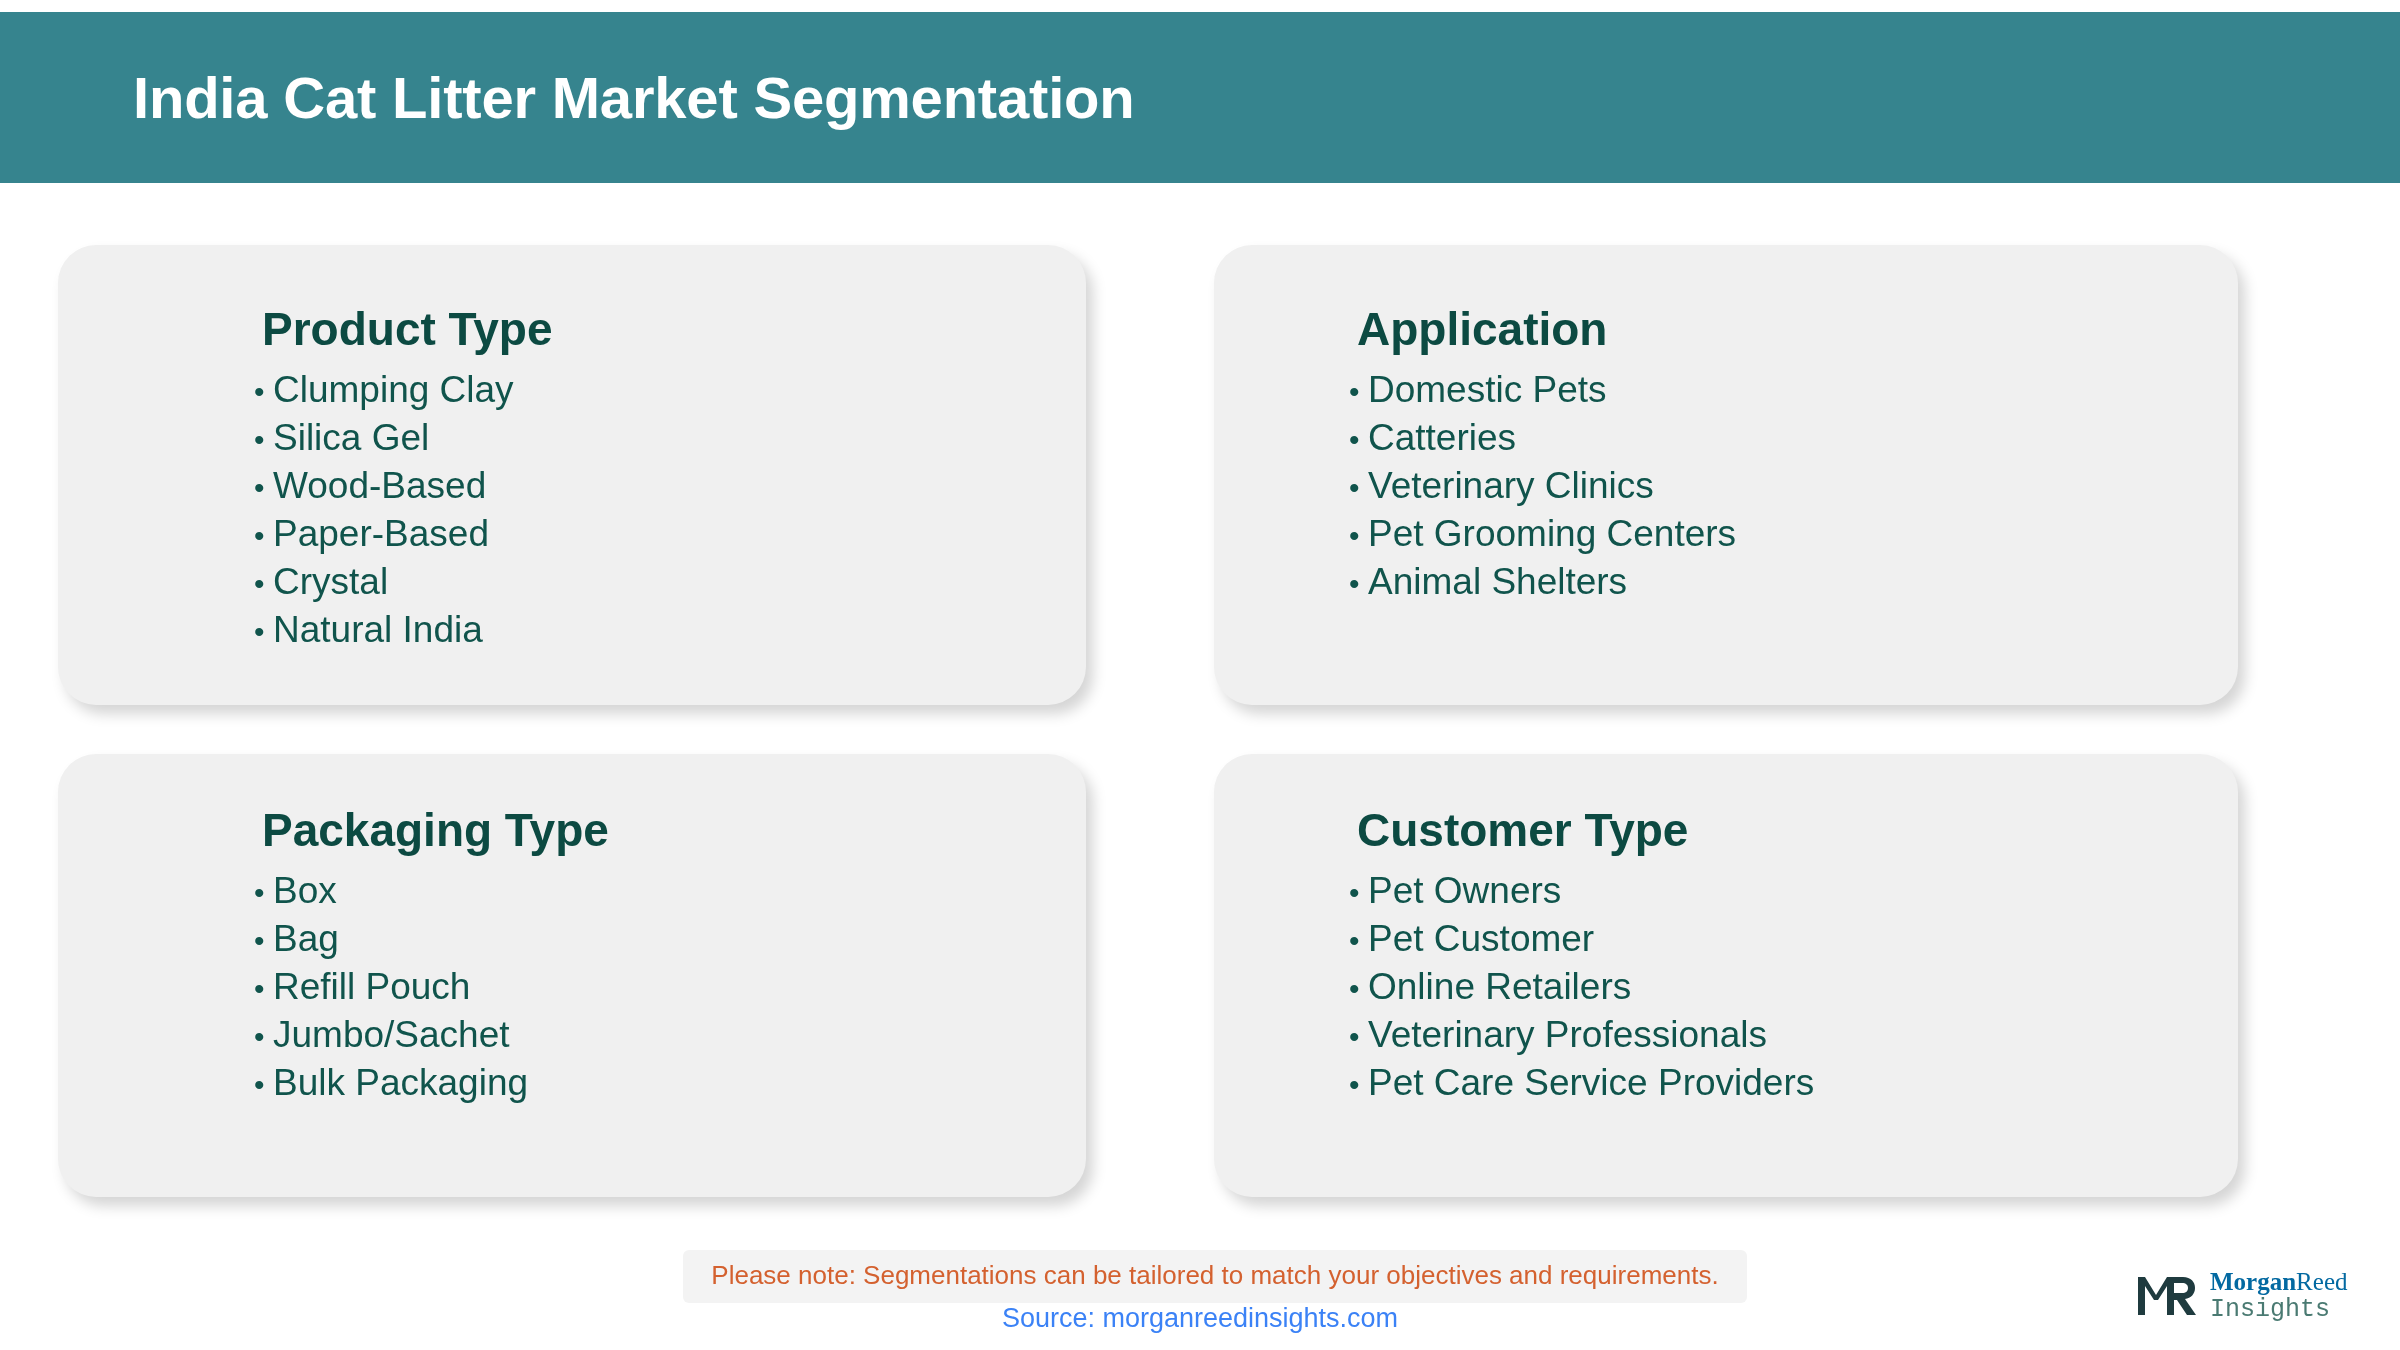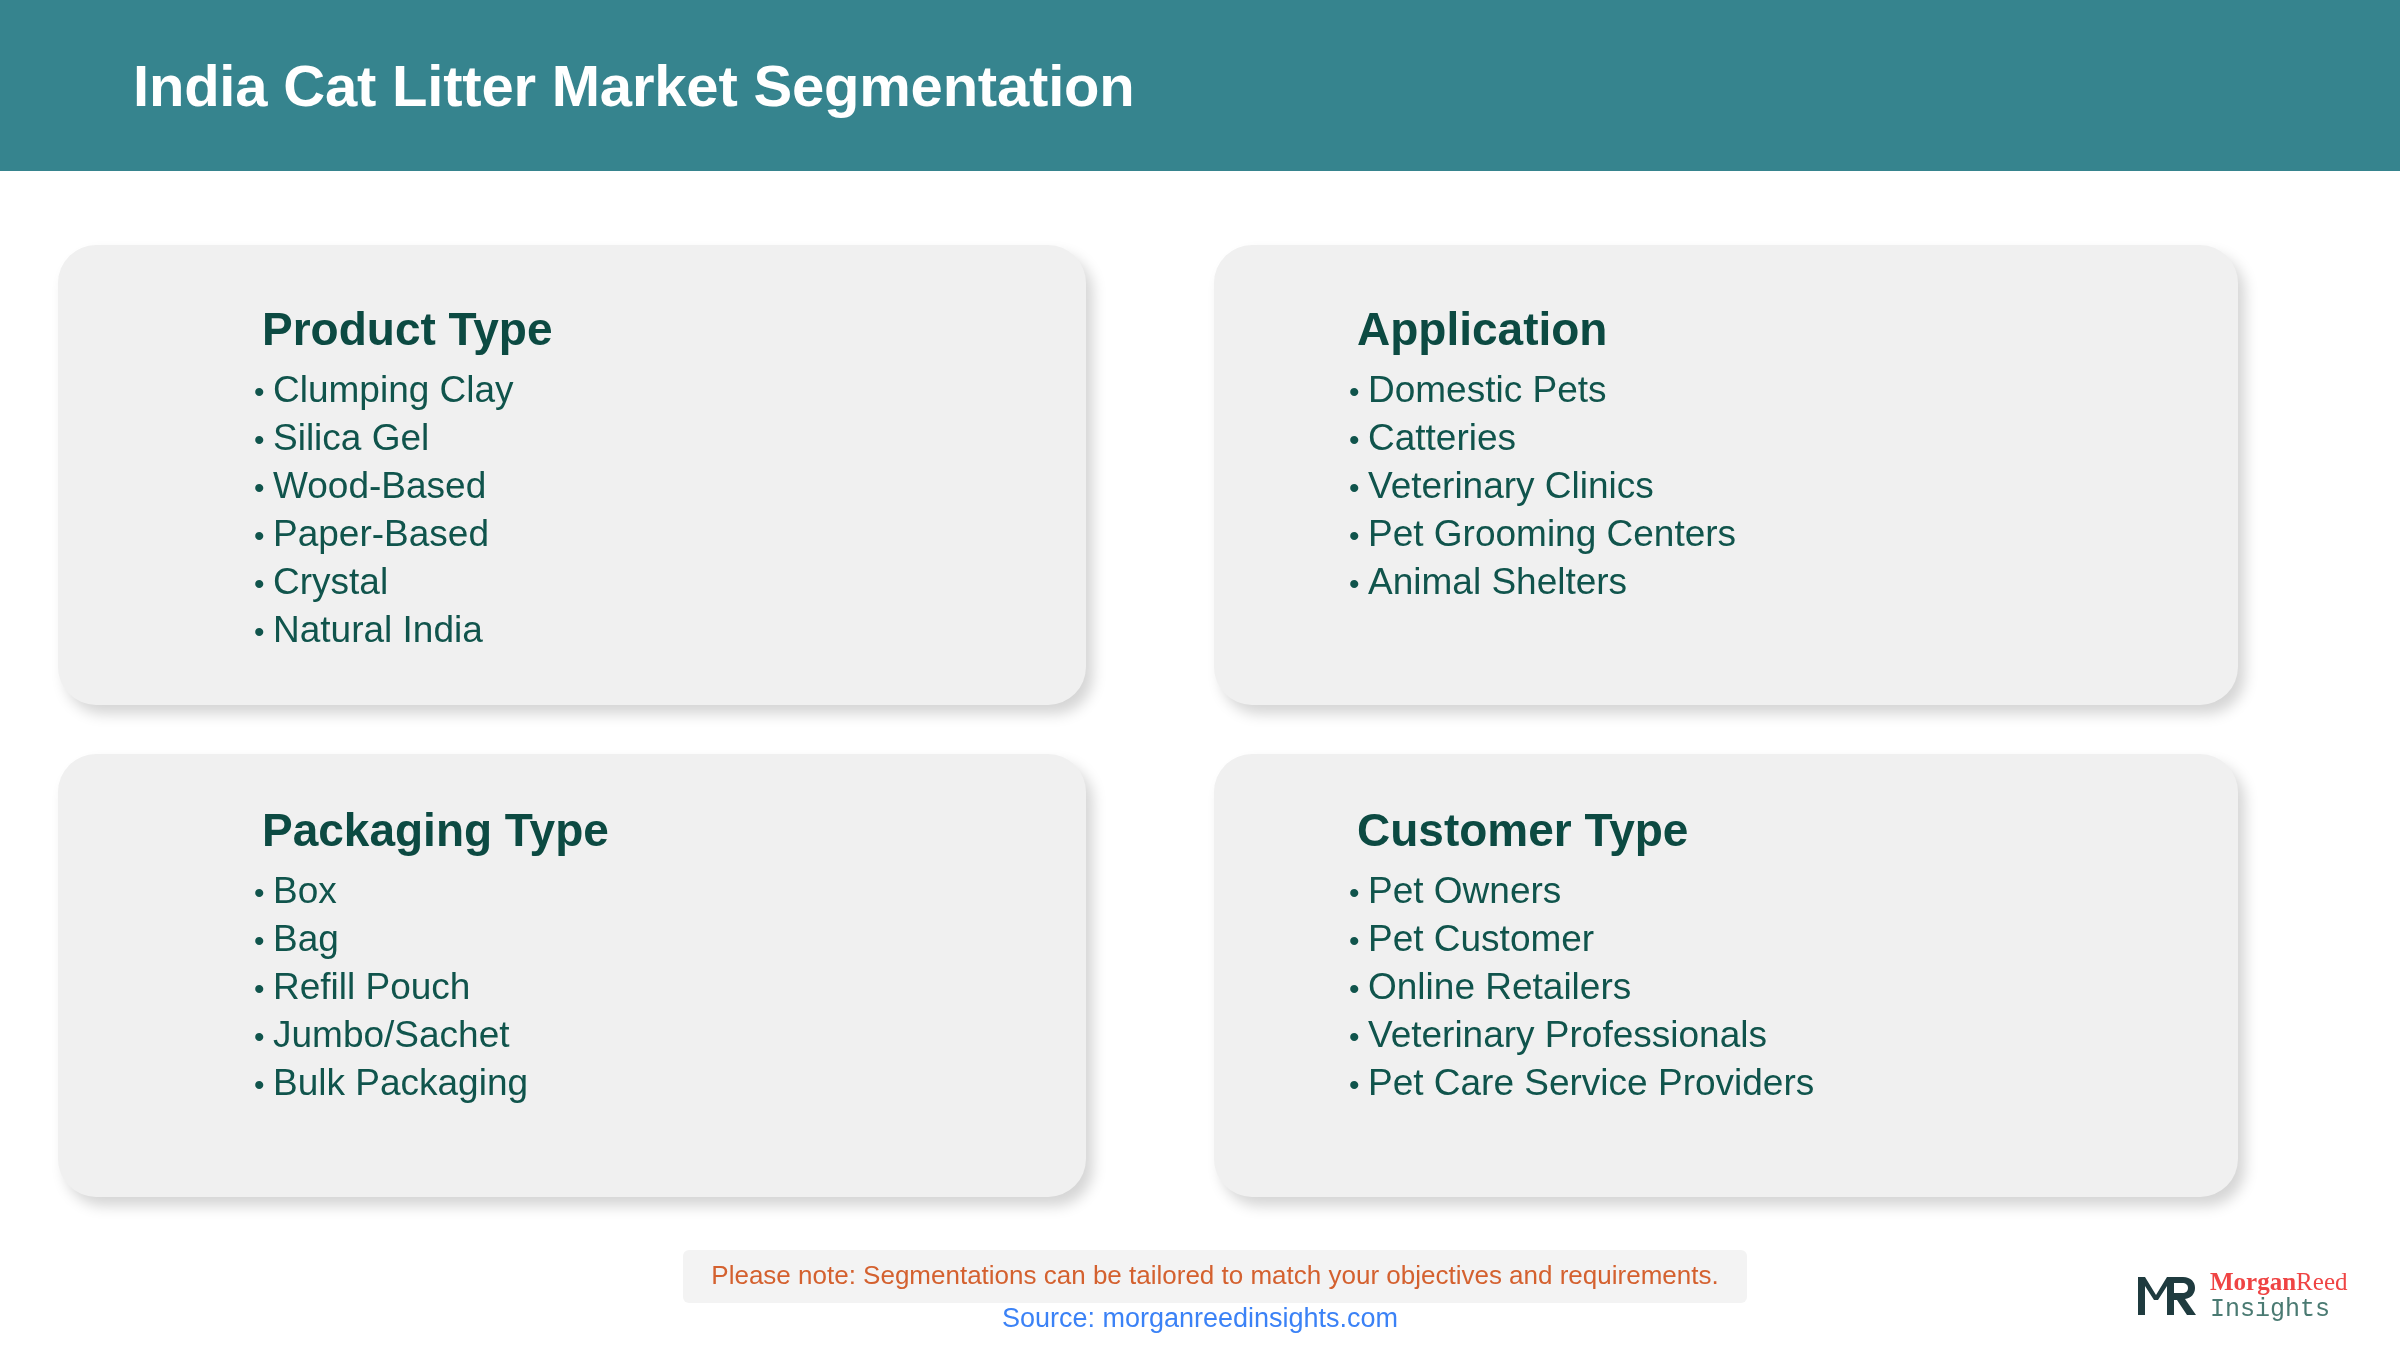--- a/index.html
+++ b/index.html
@@ -15,21 +15,21 @@
   .slide {
     position: relative;
     width: 2400px;
     height: 1350px;
     background: #ffffff;
   }
 
   
   .header-bar {
     position: absolute;
-    left: 0; top: 0;
+    left: 0; top: 12px;
     width: 2400px;
     height: 171px;
     background: #36848E;
     display: flex;
     align-items: center;
   }
   .header-title {
     margin-left: 133px;
     font-size: 58px;
     font-weight: bold;
@@ -131,21 +131,21 @@
     height: 62px;
     display: flex;
     align-items: center;
     gap: 12px;
   }
   .logo-mark { width: 62px; height: 44px; flex: 0 0 auto; }
   .logo-text { display: flex; flex-direction: column; line-height: 1.0; }
   .logo-line1 {
     font-family: "Liberation Serif", serif;
     font-size: 25px;
-    color: #ef4444;
+    color: #0369a1;
   }
   .logo-line1 .bold { font-weight: bold; }
   .logo-line2 {
     font-family: Liberation Mono, monospace;
     font-size: 25px;
     color: #4A7A72;
     margin-top: 3px;
   }
 </style>
 </head>

